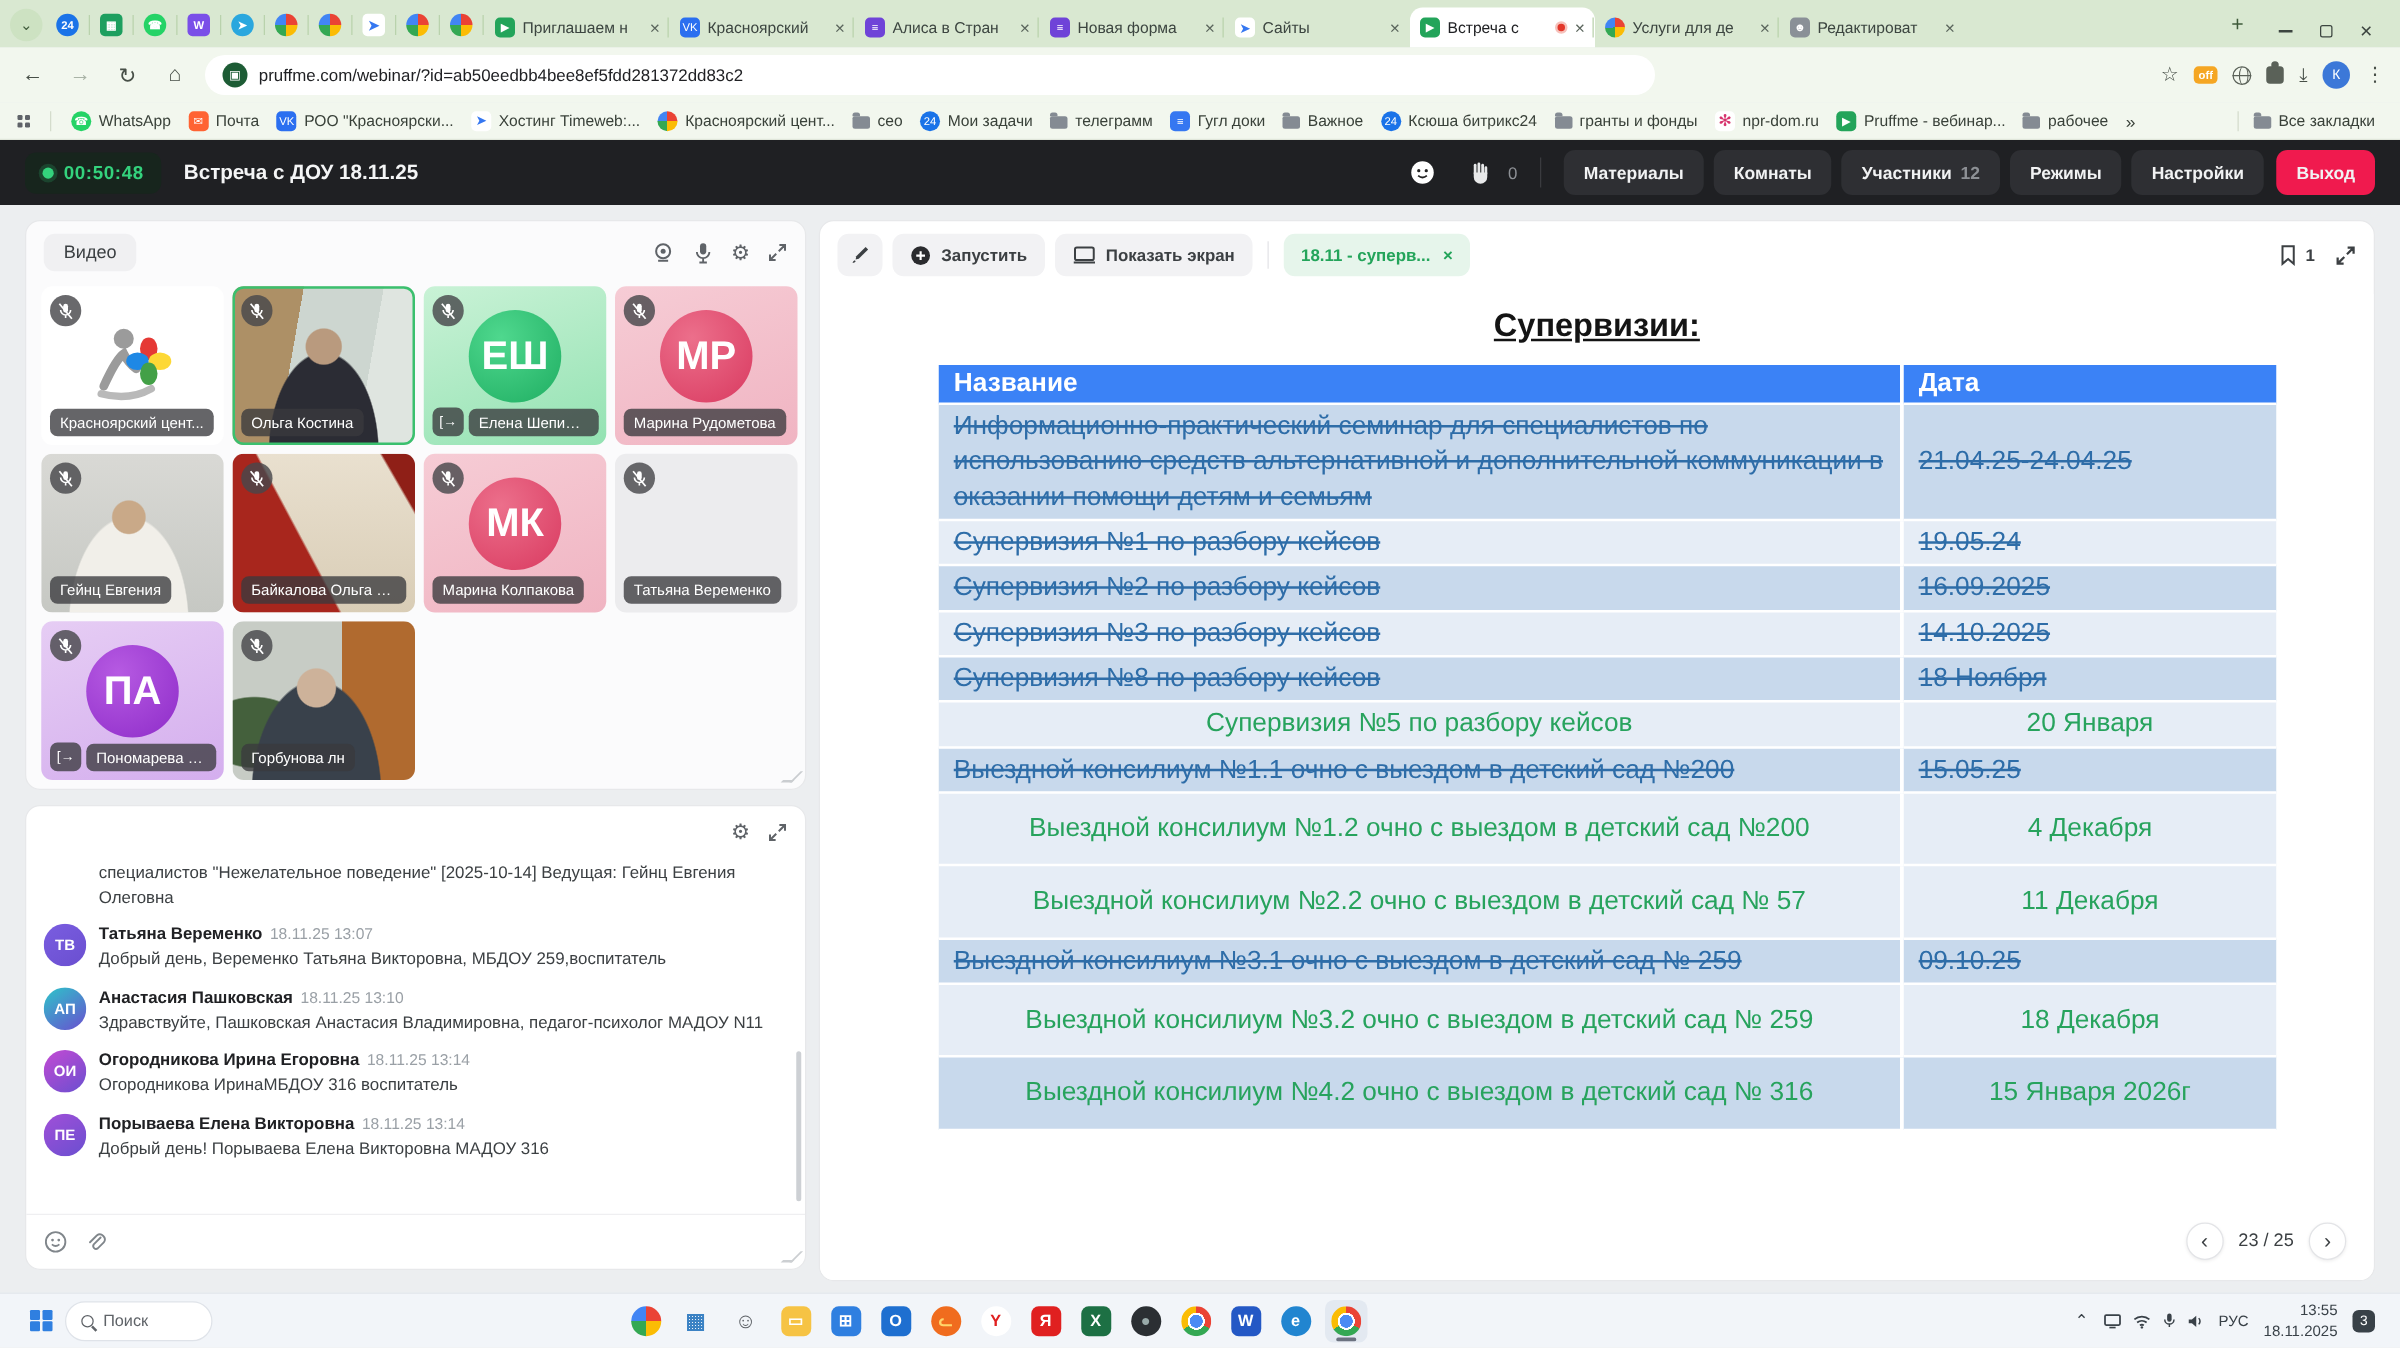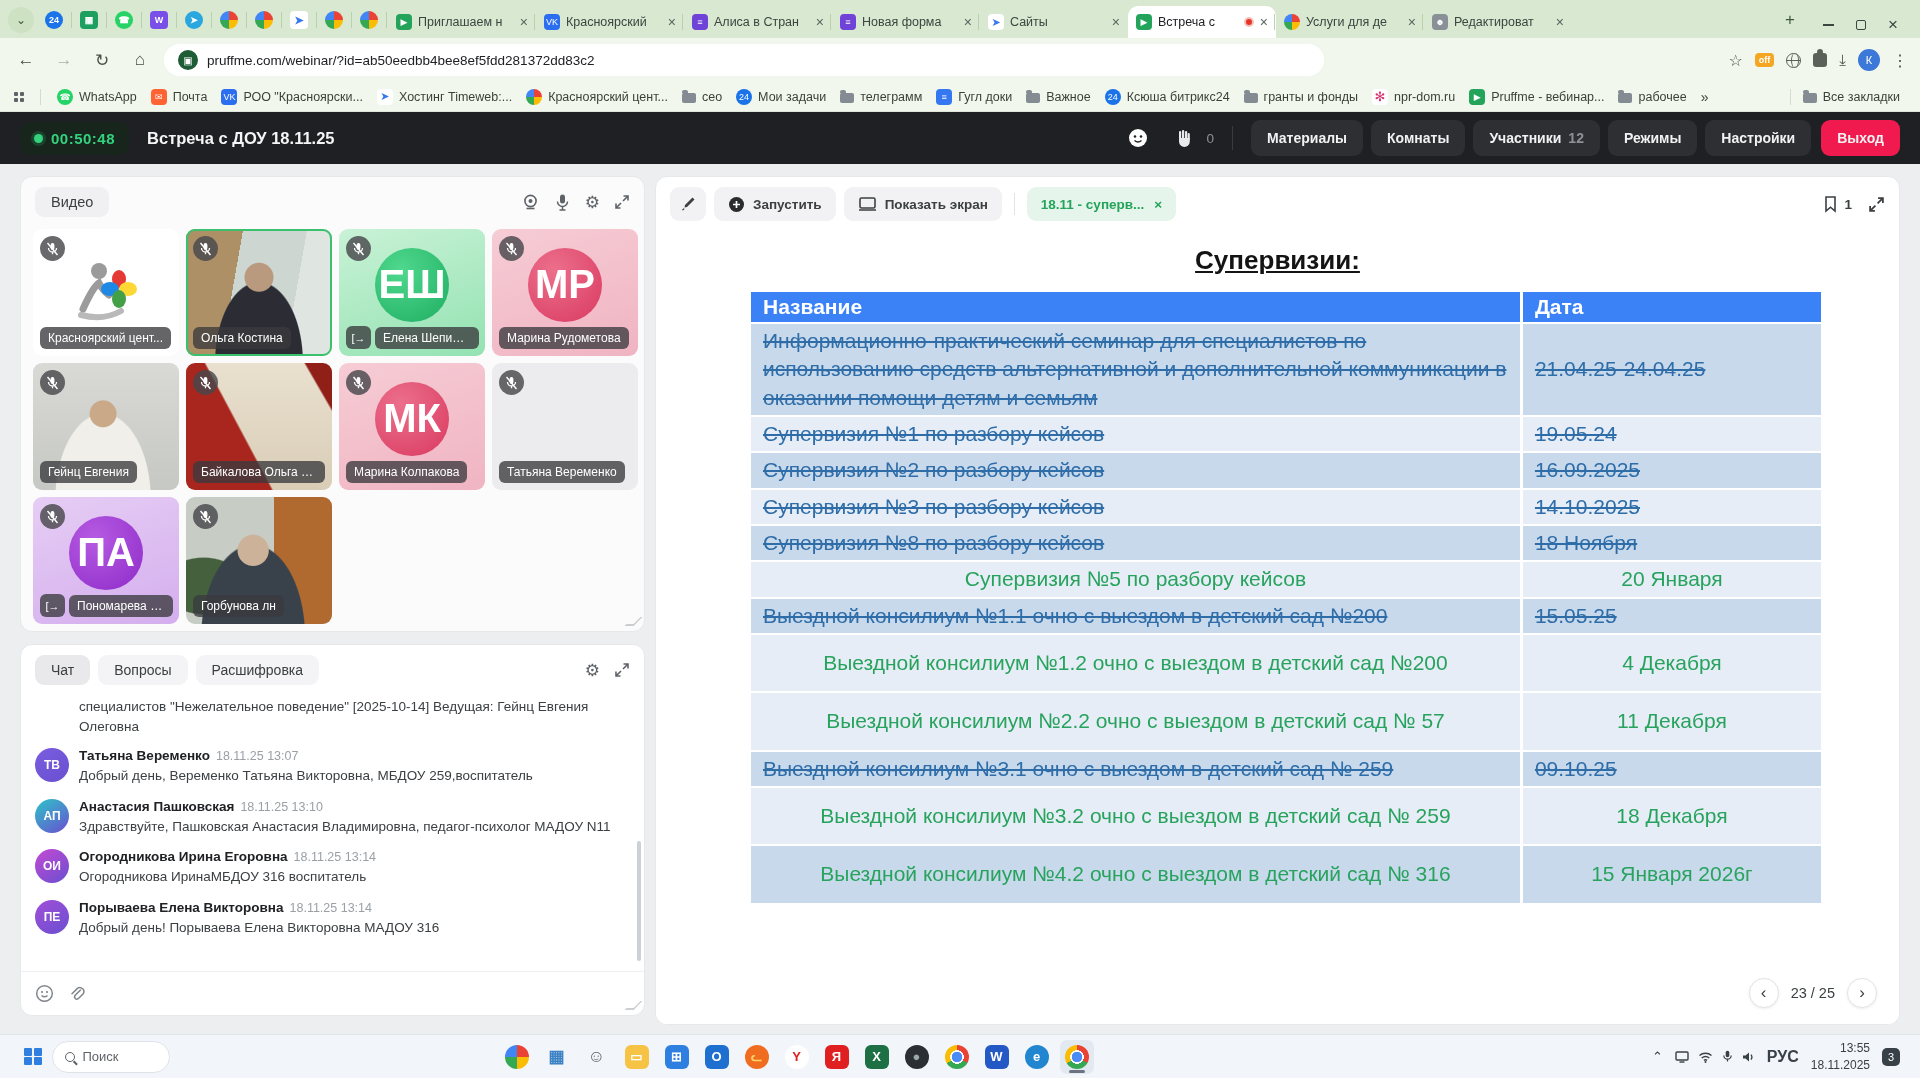--- a/index.html
+++ b/index.html
@@ -106,21 +106,21 @@
     background:rgba(72,72,76,.82); display:flex; align-items:center; justify-content:center; z-index:3; }
   .namepill { position:absolute; left:7px; bottom:7px; max-width:132px; background:rgba(58,58,62,.78);
     color:#fff; font-size:12px; padding:4px 8px; border-radius:6px; white-space:nowrap;
     overflow:hidden; text-overflow:ellipsis; z-index:3; }
   .namepill.withexit { left:36px; max-width:104px; }
   .exitpill { position:absolute; left:7px; bottom:7px; width:25px; height:23px; border-radius:6px;
     background:rgba(58,58,62,.78); color:#fff; display:flex; align-items:center; justify-content:center;
     font-size:11px; z-index:3; }
   .avcircle { position:absolute; left:50%; top:44%; transform:translate(-50%,-50%); width:74px;
     height:74px; border-radius:50%; display:flex; align-items:center; justify-content:center;
-    color:#fff; font-size:40px; font-weight:700; }
+    color:#fff; font-size:32px; font-weight:700; }
   .theme-green { background:linear-gradient(160deg,#c9f2d6,#93e2b2); }
   .theme-green .avcircle { background:radial-gradient(circle at 35% 30%,#4fd88e,#1fae62); }
   .theme-pink { background:linear-gradient(160deg,#f6ccd5,#f0b4c2); }
   .theme-pink .avcircle { background:radial-gradient(circle at 35% 30%,#ec6f8b,#d93a60); }
   .theme-purple { background:linear-gradient(160deg,#e6cdf4,#d4aeee); }
   .theme-purple .avcircle { background:radial-gradient(circle at 35% 30%,#b65ae2,#8e2cc9); }
   .theme-empty { background:#ececee; }
   .scene-olga { background:
       radial-gradient(circle at 50% 38%, #b99a7e 0 13%, rgba(0,0,0,0) 14%),
       radial-gradient(ellipse at 50% 105%, #2b2c34 0 42%, rgba(0,0,0,0) 43%),
@@ -217,21 +217,21 @@
     height:3px; border-radius:2px; background:#6b7280; }
   .tkglyph { width:24px; height:24px; border-radius:6px; display:flex; align-items:center;
     justify-content:center; color:#fff; font-size:13px; font-weight:700; }
   .pinwheel { border-radius:50%; background:conic-gradient(#ea4335 0 25%, #fbbc04 0 50%, #34a853 0 75%, #4285f4 0); }
   .chromeball { border-radius:50%; background:
       radial-gradient(circle, #4b8bf5 0 30%, #fff 31% 40%, rgba(0,0,0,0) 41%),
       conic-gradient(#ea4335 0 33%, #34a853 0 66%, #fbbc04 0); }
   .tray { margin-left:auto; display:flex; align-items:center; gap:12px; padding-right:10px;
     color:#394148; font-size:12.5px; }
   .trayicons { display:flex; align-items:center; gap:9px; color:#394148; }
-  .lang { font-weight:700; font-size:16px; }
+  .lang { font-weight:400; font-size:12px; }
   .clock { text-align:right; font-size:12px; line-height:1.35; }
   .traybadge { min-width:18px; height:18px; border-radius:5px; background:#394148; color:#fff;
     font-size:11px; display:flex; align-items:center; justify-content:center; padding:0 4px; }
 
   svg { display:block; }
 </style>
 </head>
 <body>
 
 <div id="root">
@@ -624,25 +624,20 @@
             </svg>
           </span>
           <span class="namepill">Горбунова лн</span>
         </div>
       </div>
     <span class="corner" style="right:6px;bottom:5px;"></span>
   </div>
 
   <div class="chatpanel">
     <div class="chattabs">
-      <span id="chatTabsMount" style="display:flex;gap:8px;">
-          <span class="chattab active">Чат</span>
-          <span class="chattab">Вопросы</span>
-          <span class="chattab">Расшифровка</span>
-        </span>
       <div class="panelicons" style="margin-left:auto;">
         <span style="font-size:17px;">⚙</span>
         <span>
           <svg width="16" height="16" viewBox="0 0 16 16">
               <path d="M9.5 2 H14 V6.5 M14 2 L9 7 M6.5 14 H2 V9.5 M2 14 L7 9" stroke="#5f6368" stroke-width="1.6" fill="none"></path>
             </svg>
         </span>
       </div>
     </div>
     <div id="chatMsgs" class="chatmsgs">

